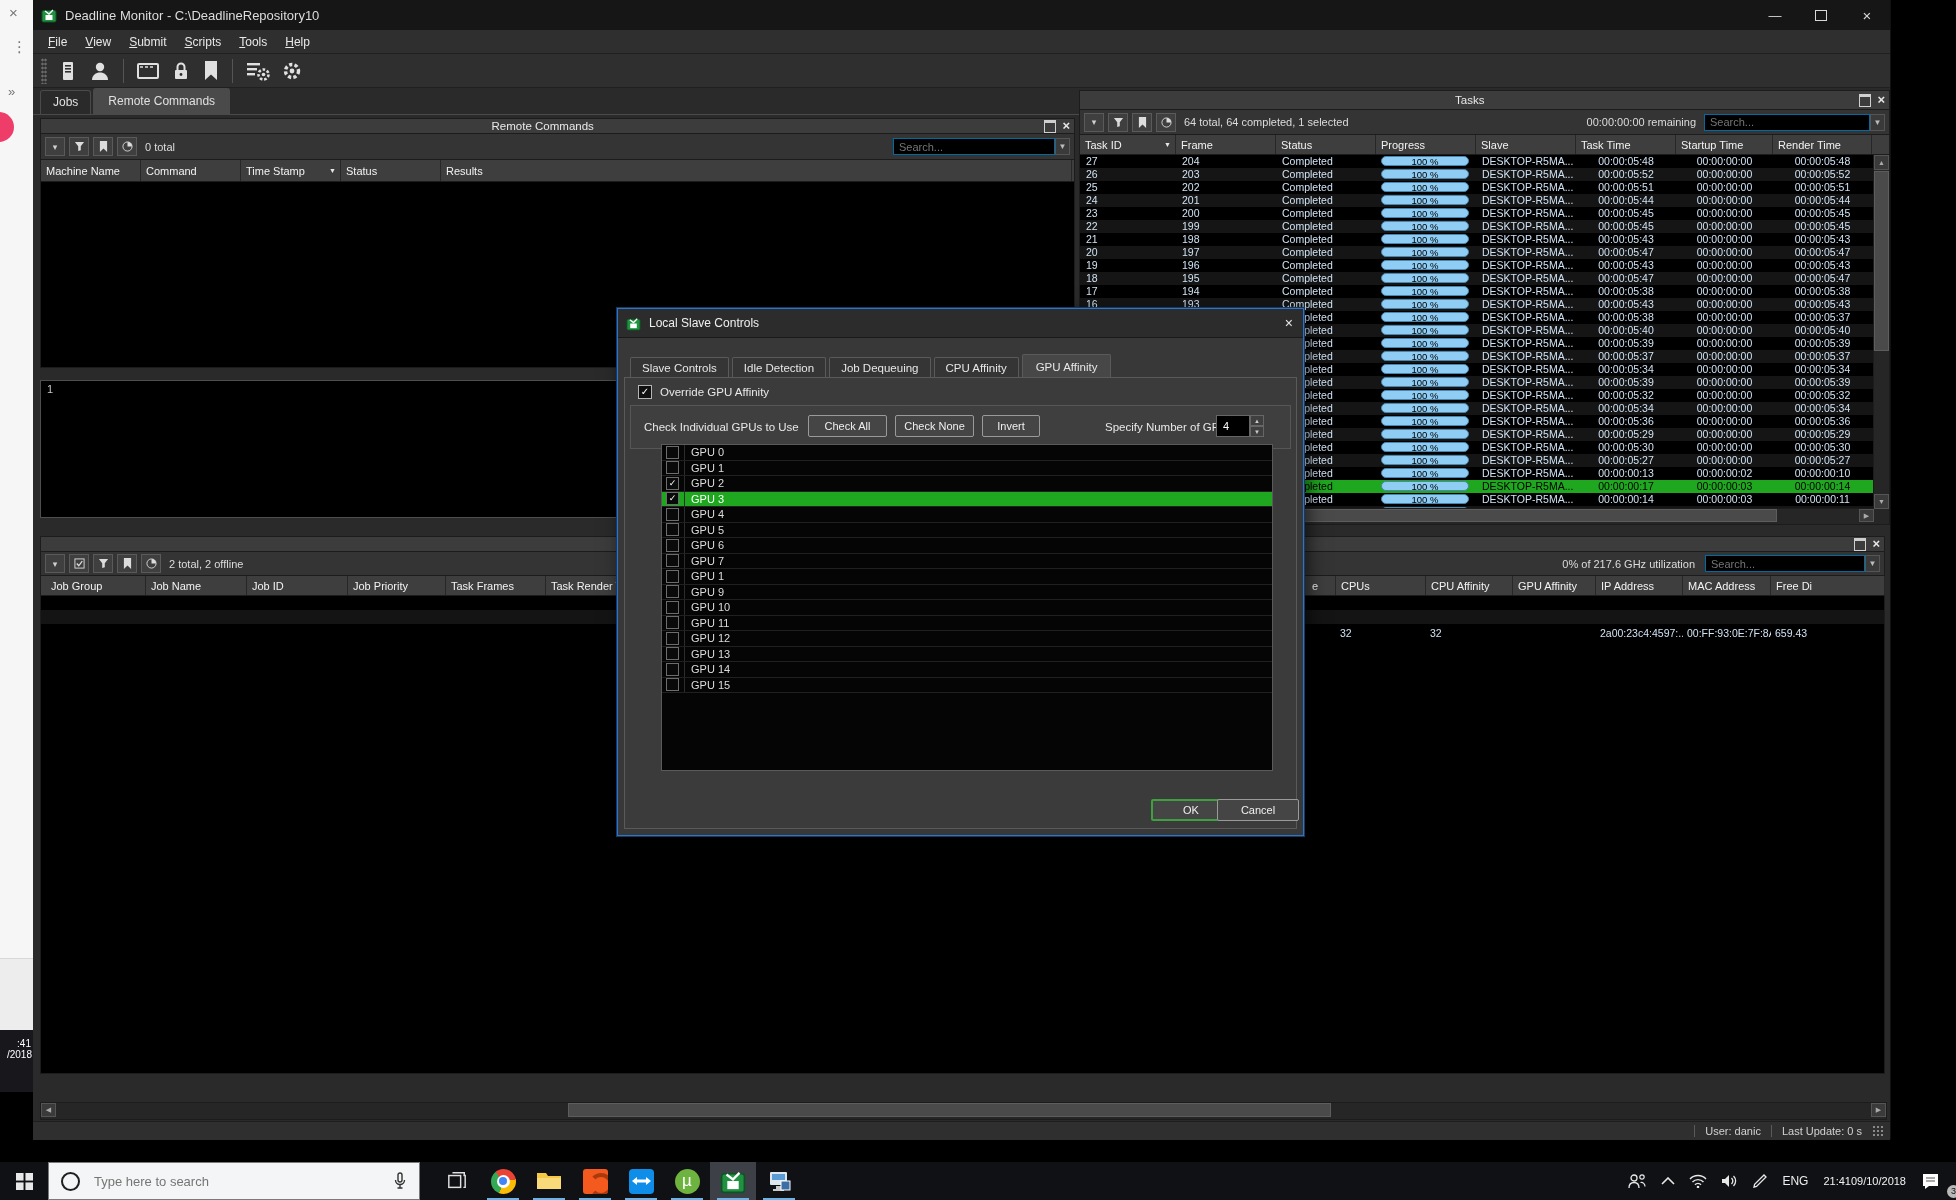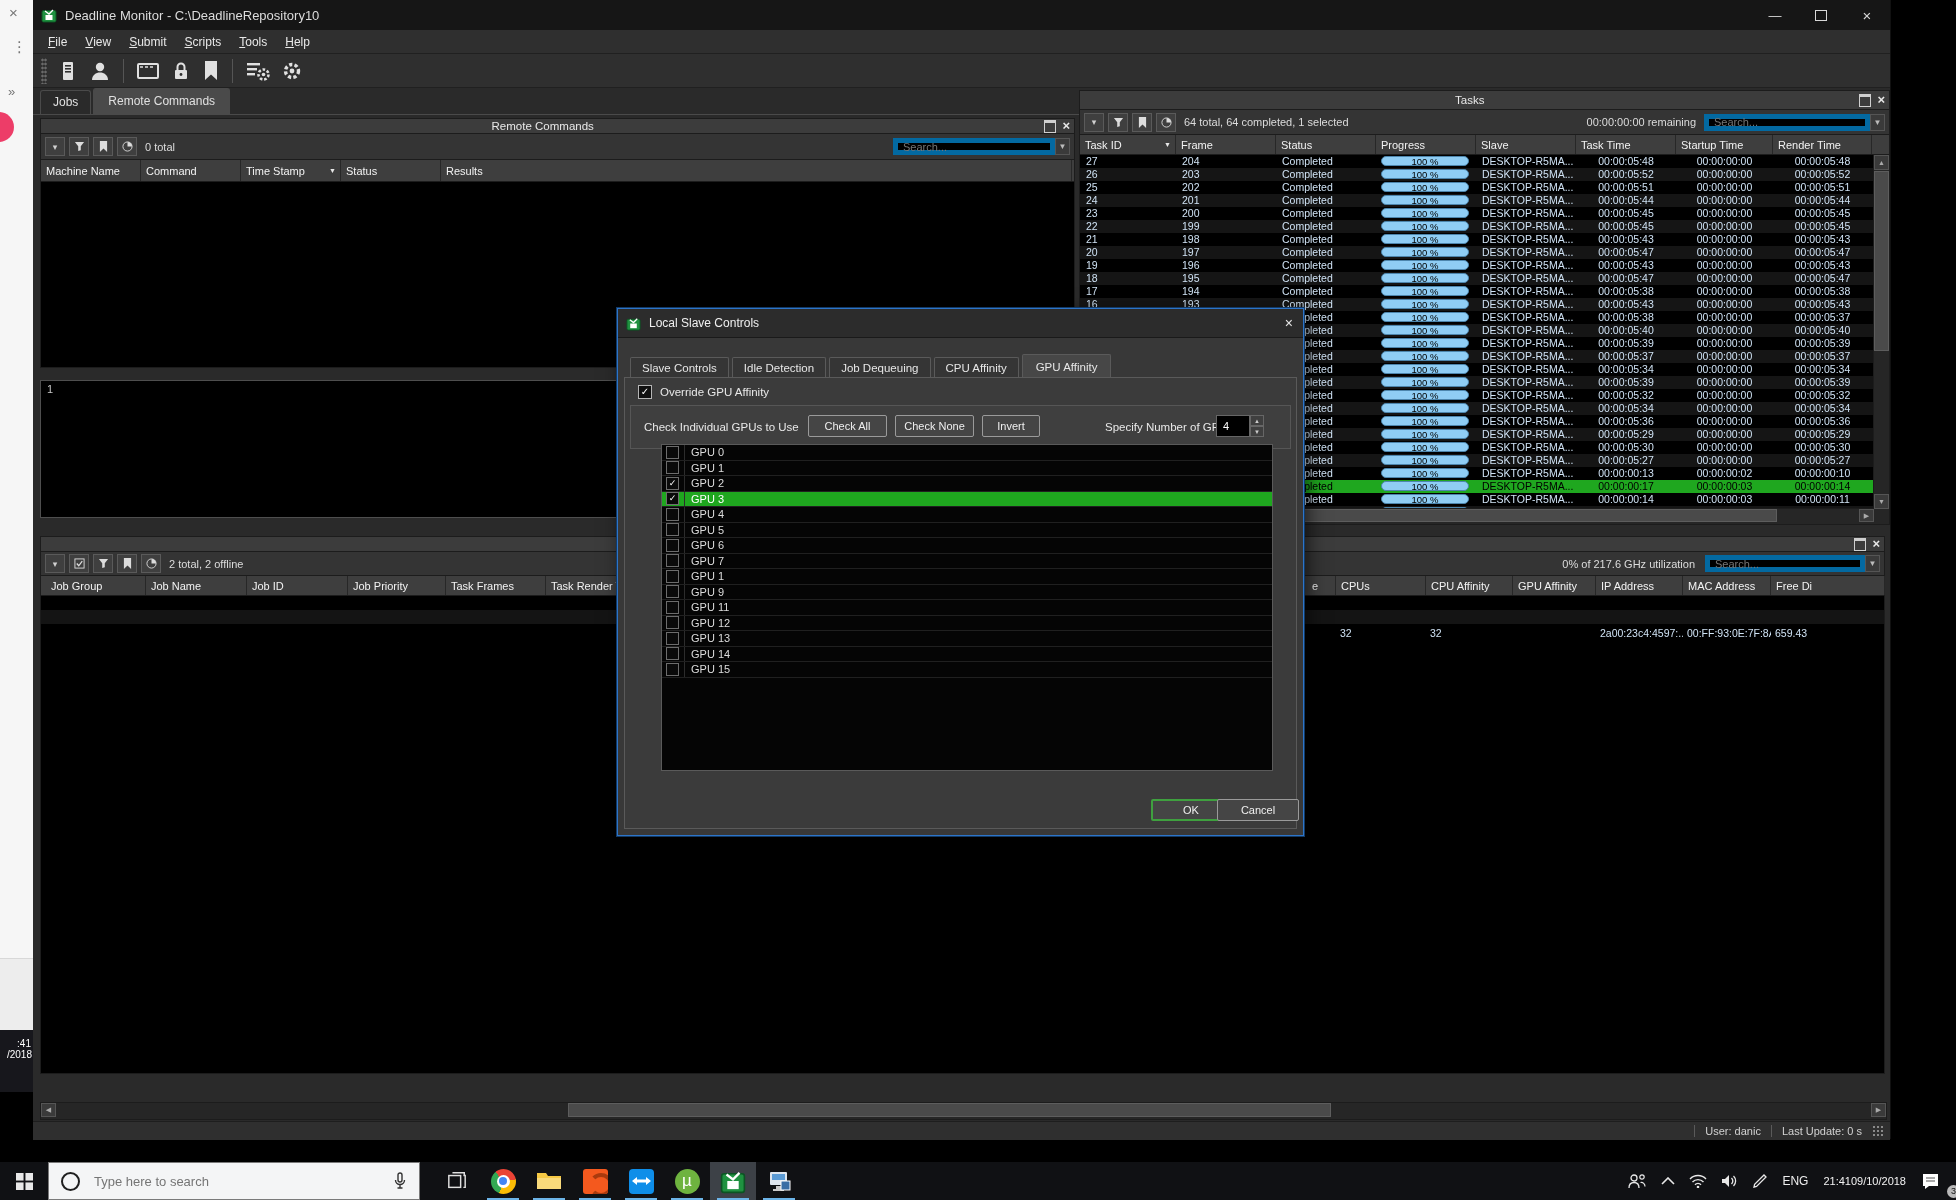--- a/index.html
+++ b/index.html
@@ -33,21 +33,21 @@
   .vtab.active{background:#4a4a4a;padding:5px 14px 6px;}
 
   
   .phead{background:#3c3c3c;border:1px solid #1c1c1c;display:flex;align-items:center;height:16px;box-sizing:border-box;}
   .phead .pt{flex:1;text-align:center;font-size:11.5px;color:#e8e8e8;}
   .dockico{width:10px;height:9px;border:1px solid #cfcfcf;border-top-width:3px;margin-right:6px;}
   .closex{color:#e8e8e8;font-size:13px;font-weight:bold;margin-right:4px;line-height:10px;}
   .ptool{background:#343434;border:1px solid #1c1c1c;border-top:none;display:flex;align-items:center;gap:4px;padding:0 4px;box-sizing:border-box;}
   .tbtn{width:18px;height:17px;background:#3f3f3f;border:1px solid #5a5a5a;display:flex;align-items:center;justify-content:center;color:#cfcfcf;font-size:9px;}
   .cnt{font-size:11px;color:#dcdcdc;margin-left:4px;white-space:nowrap;}
-  .search{background:#000;border:5px solid #0369a1;height:17px;display:flex;align-items:center;box-sizing:border-box;}
+  .search{background:#000;border:1px solid #0369a1;height:17px;display:flex;align-items:center;box-sizing:border-box;}
   .search input{background:transparent;border:none;outline:none;color:#9a9a9a;font-size:11px;width:100%;padding:0 5px;font-family:inherit;}
   .sdrop{width:15px;height:17px;background:#3a3a3a;border:1px solid #555;box-sizing:border-box;color:#bbb;font-size:8px;display:flex;align-items:center;justify-content:center;}
   .colband{background:#3e3e3e;border:1px solid #1c1c1c;border-top:none;position:relative;box-sizing:border-box;}
   .hcell{position:absolute;top:0;height:100%;border-right:1px solid #272727;color:#f2f2f2;font-size:11px;display:flex;align-items:center;padding-left:5px;box-sizing:border-box;white-space:nowrap;overflow:hidden;}
   .hsort{margin-left:auto;margin-right:4px;font-size:7px;color:#e8e8e8;}
   .tbody{background:#000;border:1px solid #1c1c1c;border-top:none;box-sizing:border-box;overflow:hidden;}
 
   
   .trow{display:flex;height:13px;font-size:10.5px;line-height:13px;color:#cfe2f4;white-space:nowrap;}
   .trow:nth-child(even){background:#151515;}
@@ -870,20 +870,25 @@
           <div class="glabel">GPU 1</div>
         </div>
         <div class="grow">
           <div class="gcb"></div>
           <div class="gdiv"></div>
           <div class="glabel">GPU 9</div>
         </div>
         <div class="grow">
           <div class="gcb"></div>
           <div class="gdiv"></div>
+          <div class="glabel">GPU 10</div>
+        </div>
+        <div class="grow">
+          <div class="gcb"></div>
+          <div class="gdiv"></div>
           <div class="glabel">GPU 11</div>
         </div>
         <div class="grow">
           <div class="gcb"></div>
           <div class="gdiv"></div>
           <div class="glabel">GPU 12</div>
         </div>
         <div class="grow">
           <div class="gcb"></div>
           <div class="gdiv"></div>

